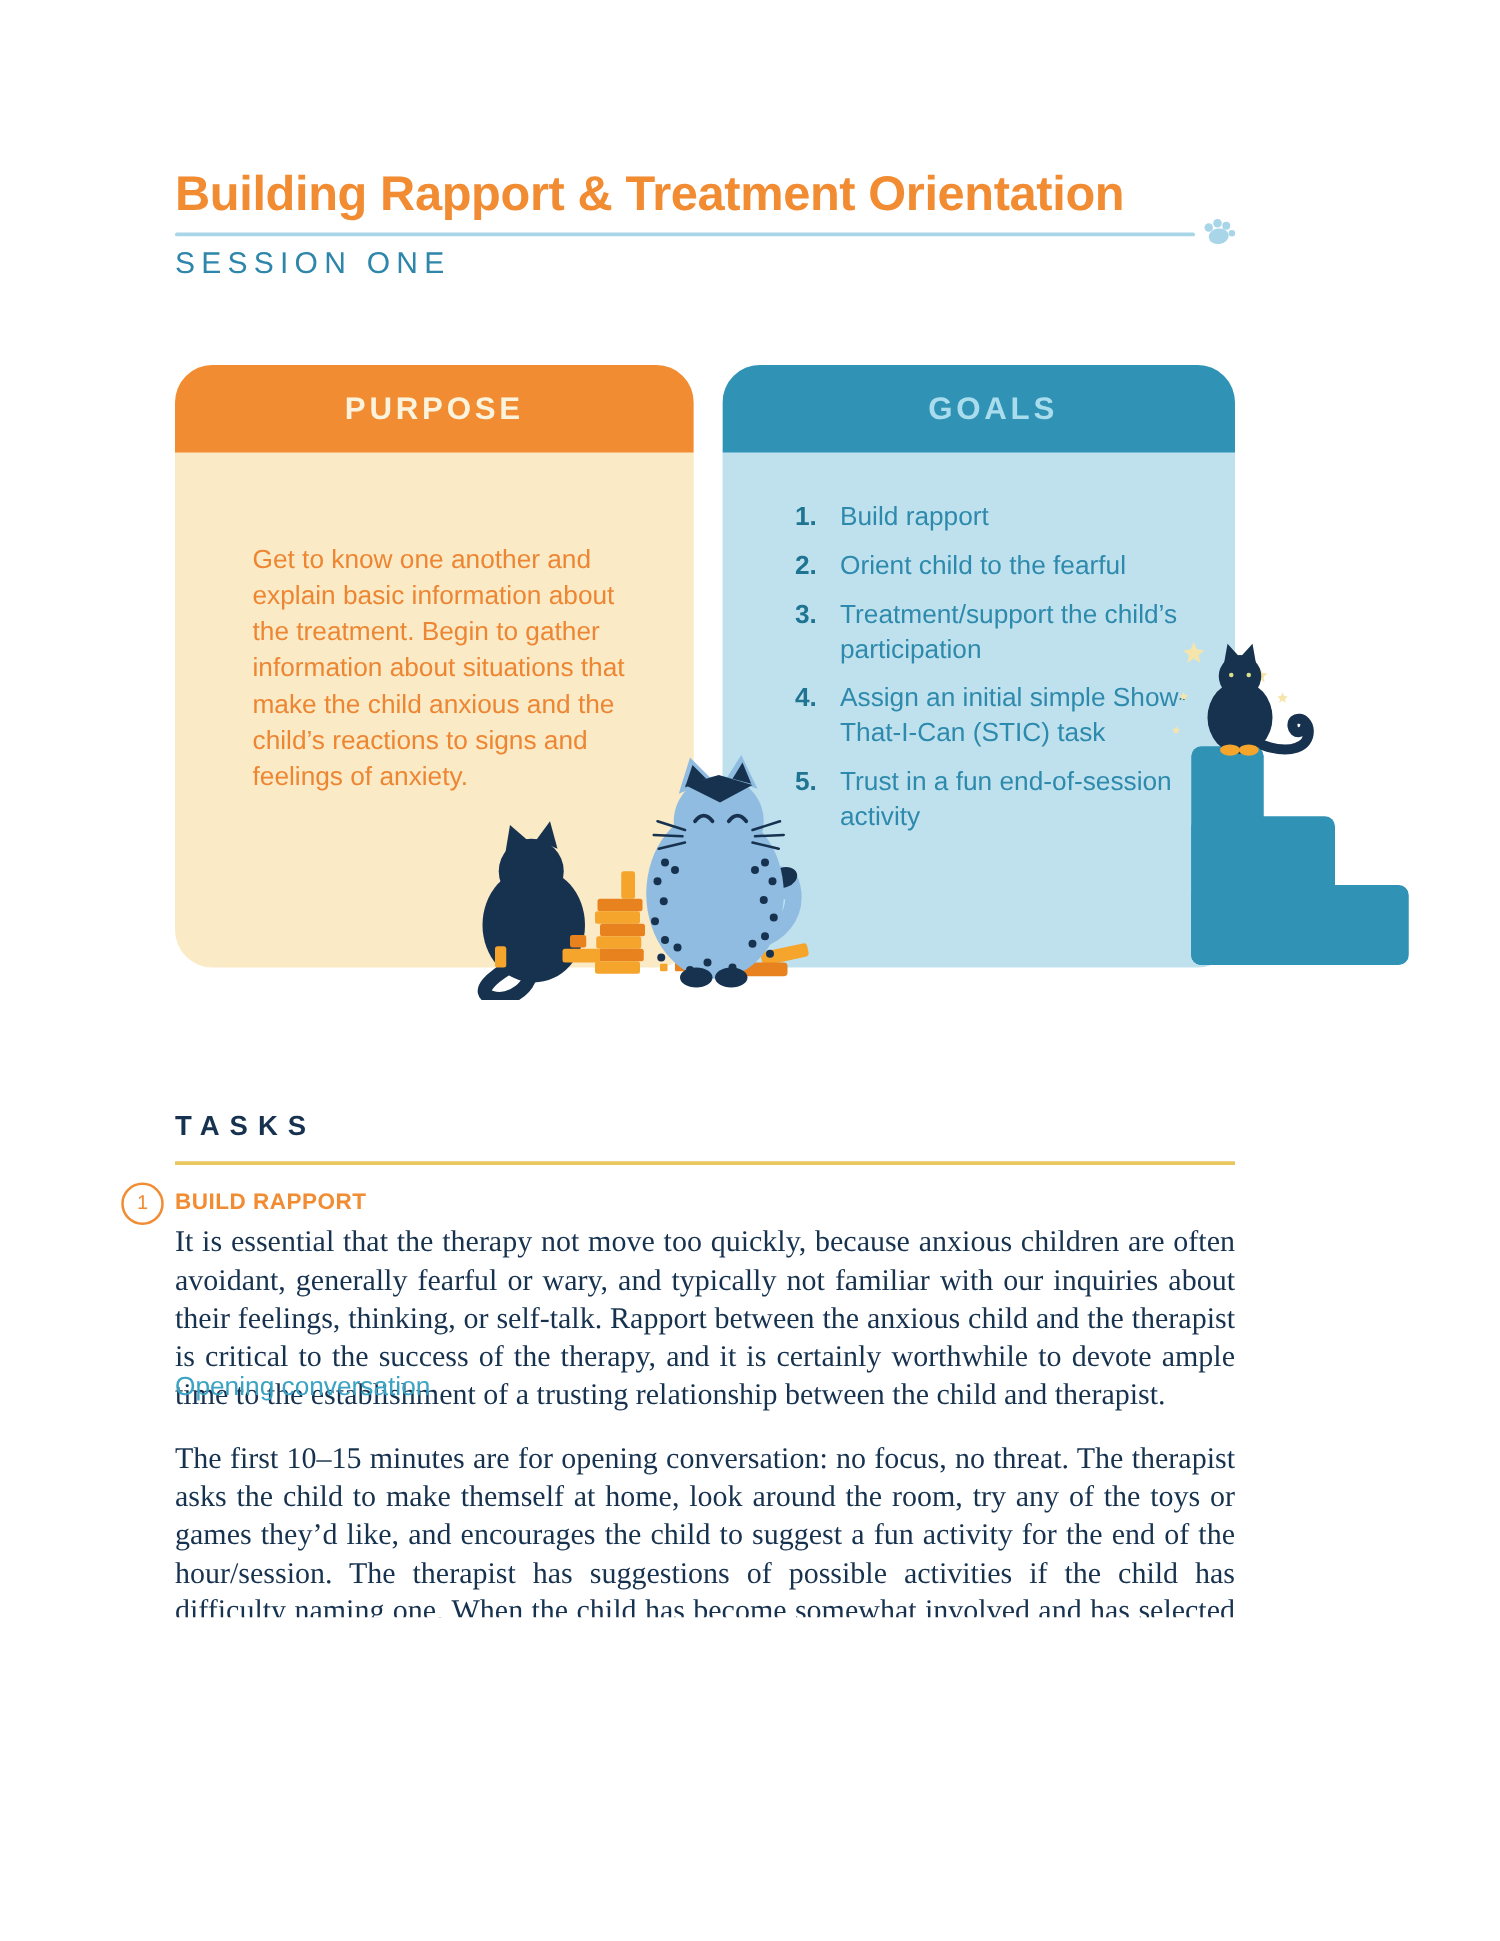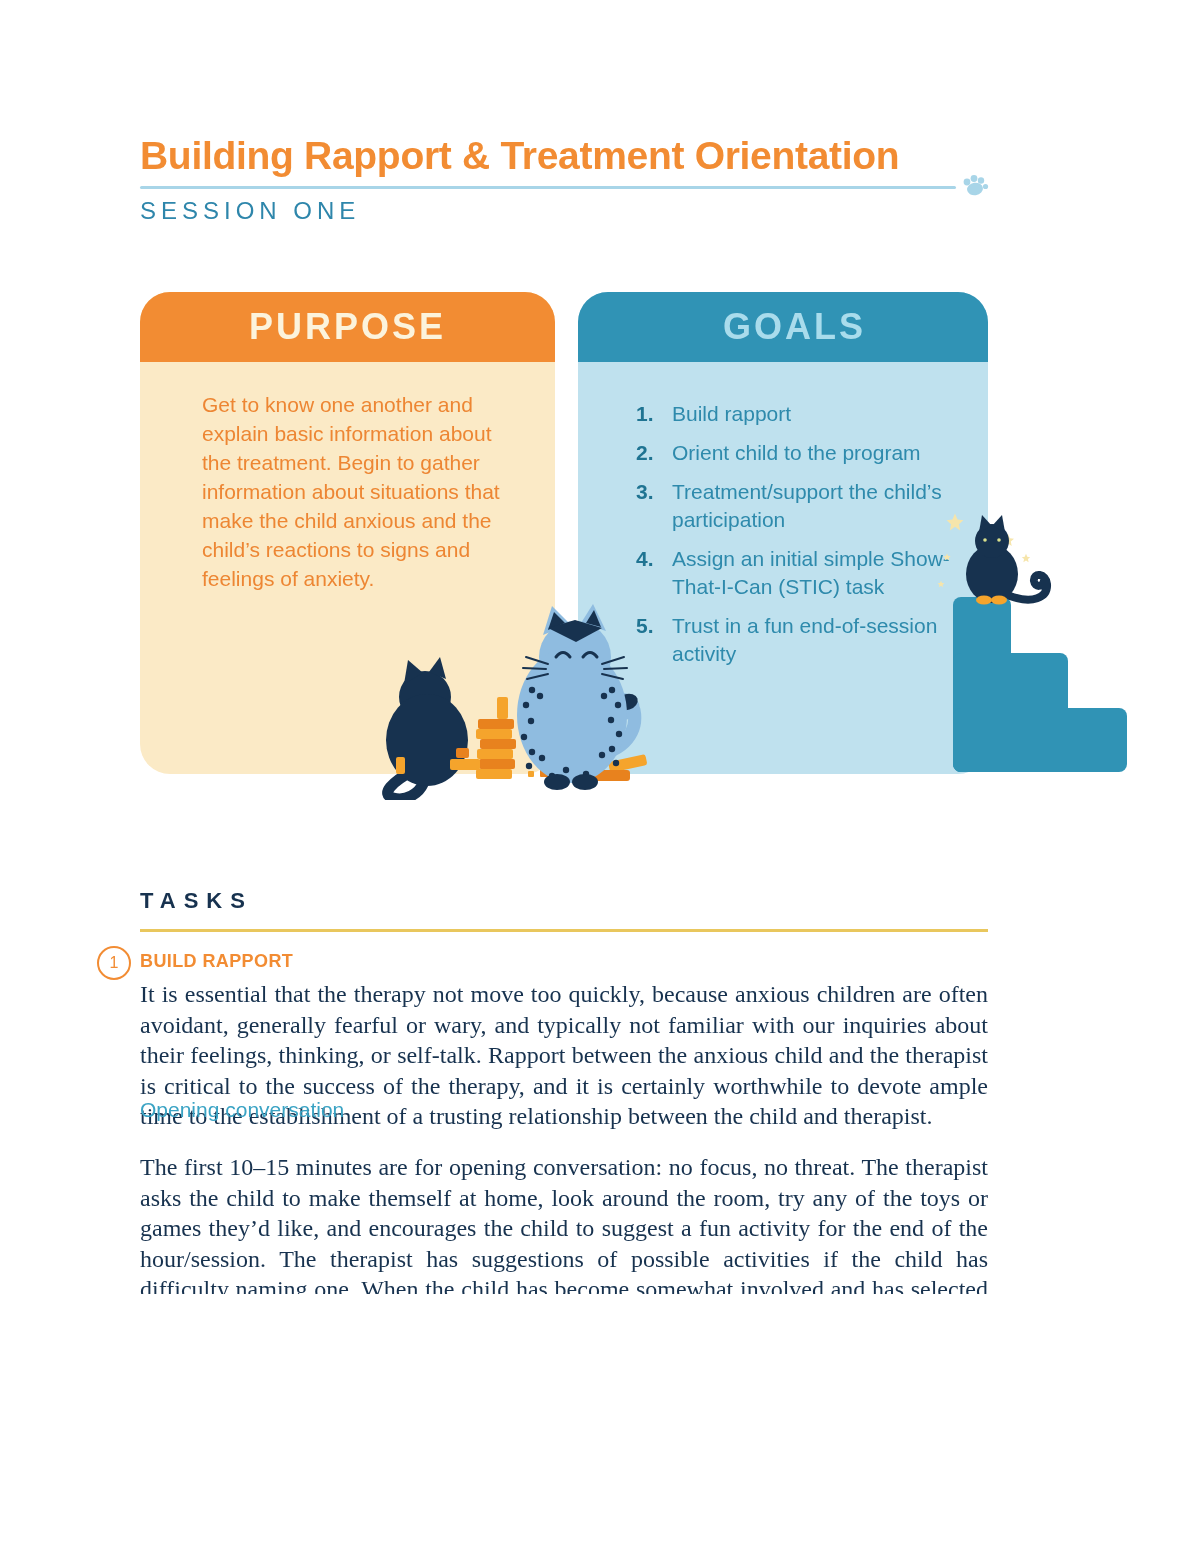--- a/index.html
+++ b/index.html
@@ -21,26 +21,26 @@
   .subtitle {
     position:absolute; left:140px; top:197px;
     font-size:24px; letter-spacing:5px; color:var(--subtitle,#2E86AB);
   }
   
   .card { position:absolute; top:292px; height:482px; border-radius:30px; overflow:hidden; }
   .card-purpose { left:140px; width:415px; background:var(--cream,#FBEAC6); }
   .card-goals   { left:578px; width:410px; background:var(--light-blue,#BFE1EE); }
   .card-header {
     height:70px; display:flex; align-items:center; justify-content:center;
-    font-size:36px; font-weight:bold; letter-spacing:3px;
+    font-size:25px; font-weight:bold; letter-spacing:3px;
   }
   .card-purpose .card-header { background:var(--orange,#F28C33); color:#FCF3DC; }
   .card-goals   .card-header { background:var(--teal,#3093B5);  color:#A9DCEC;padding-left:23px; }
   .card-purpose .card-body {
-    padding:28px 38px 0 62px; color:var(--purpose-text,#ED8633);
+    padding:71px 38px 0 62px; color:var(--purpose-text,#ED8633);
     font-size:21px; line-height:29px;
   }
   .card-goals .card-body { padding:38px 26px 0 58px; }
   .goals-list { list-style:none; margin:0; padding:0; }
   .goals-list li {
     display:flex; gap:14px; margin-bottom:11px;
     font-size:21px; line-height:28px; color:var(--goals-text,#2E8AAC);
   }
   .goals-list .num { font-weight:bold; color:var(--goals-num,#1F7492); min-width:22px; }
   .illustration { position:absolute; left:380px; top:500px; width:760px; height:300px; }
@@ -116,21 +116,21 @@
     <div class="card-body">
       <ol class="goals-list">
 
           <li>
             <span class="num">1.</span>
             <span>Build rapport</span>
           </li>
 
           <li>
             <span class="num">2.</span>
-            <span>Orient child to the program</span>
+            <span>Orient child to the fearful</span>
           </li>
 
           <li>
             <span class="num">3.</span>
             <span>Treatment/support the child’s participation</span>
           </li>
 
           <li>
             <span class="num">4.</span>
             <span>Assign an initial simple Show-That-I-Can (STIC) task</span>

